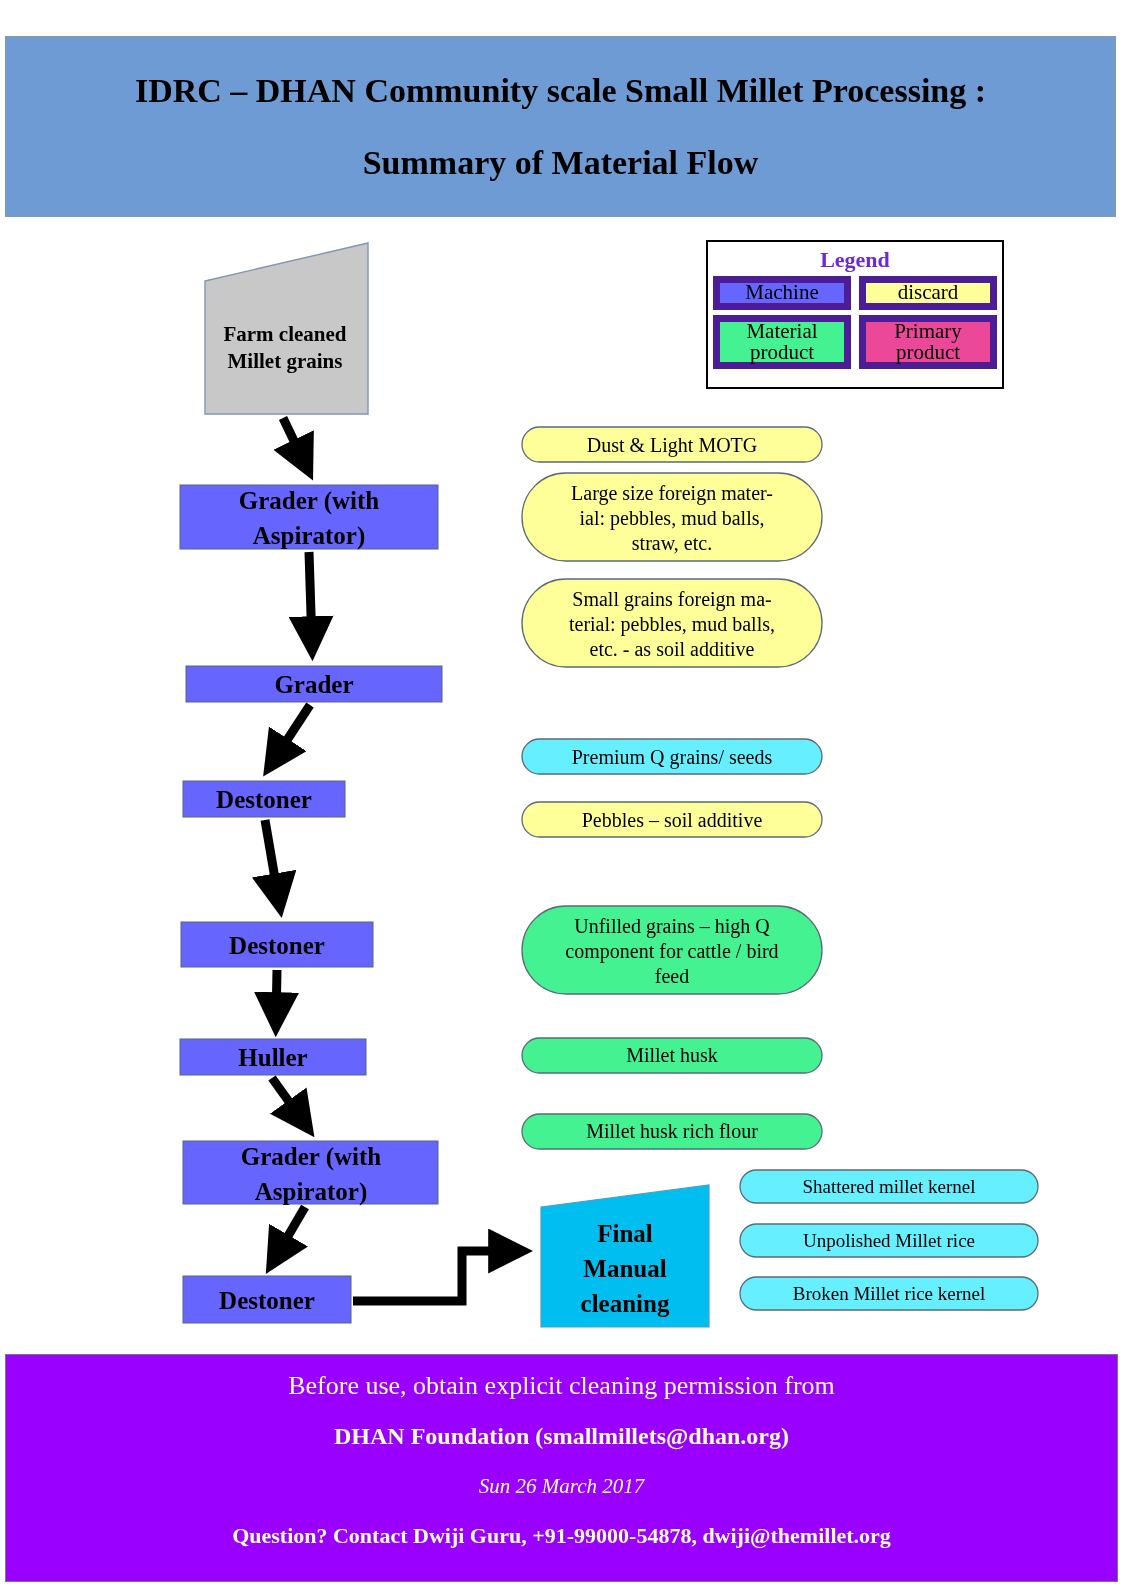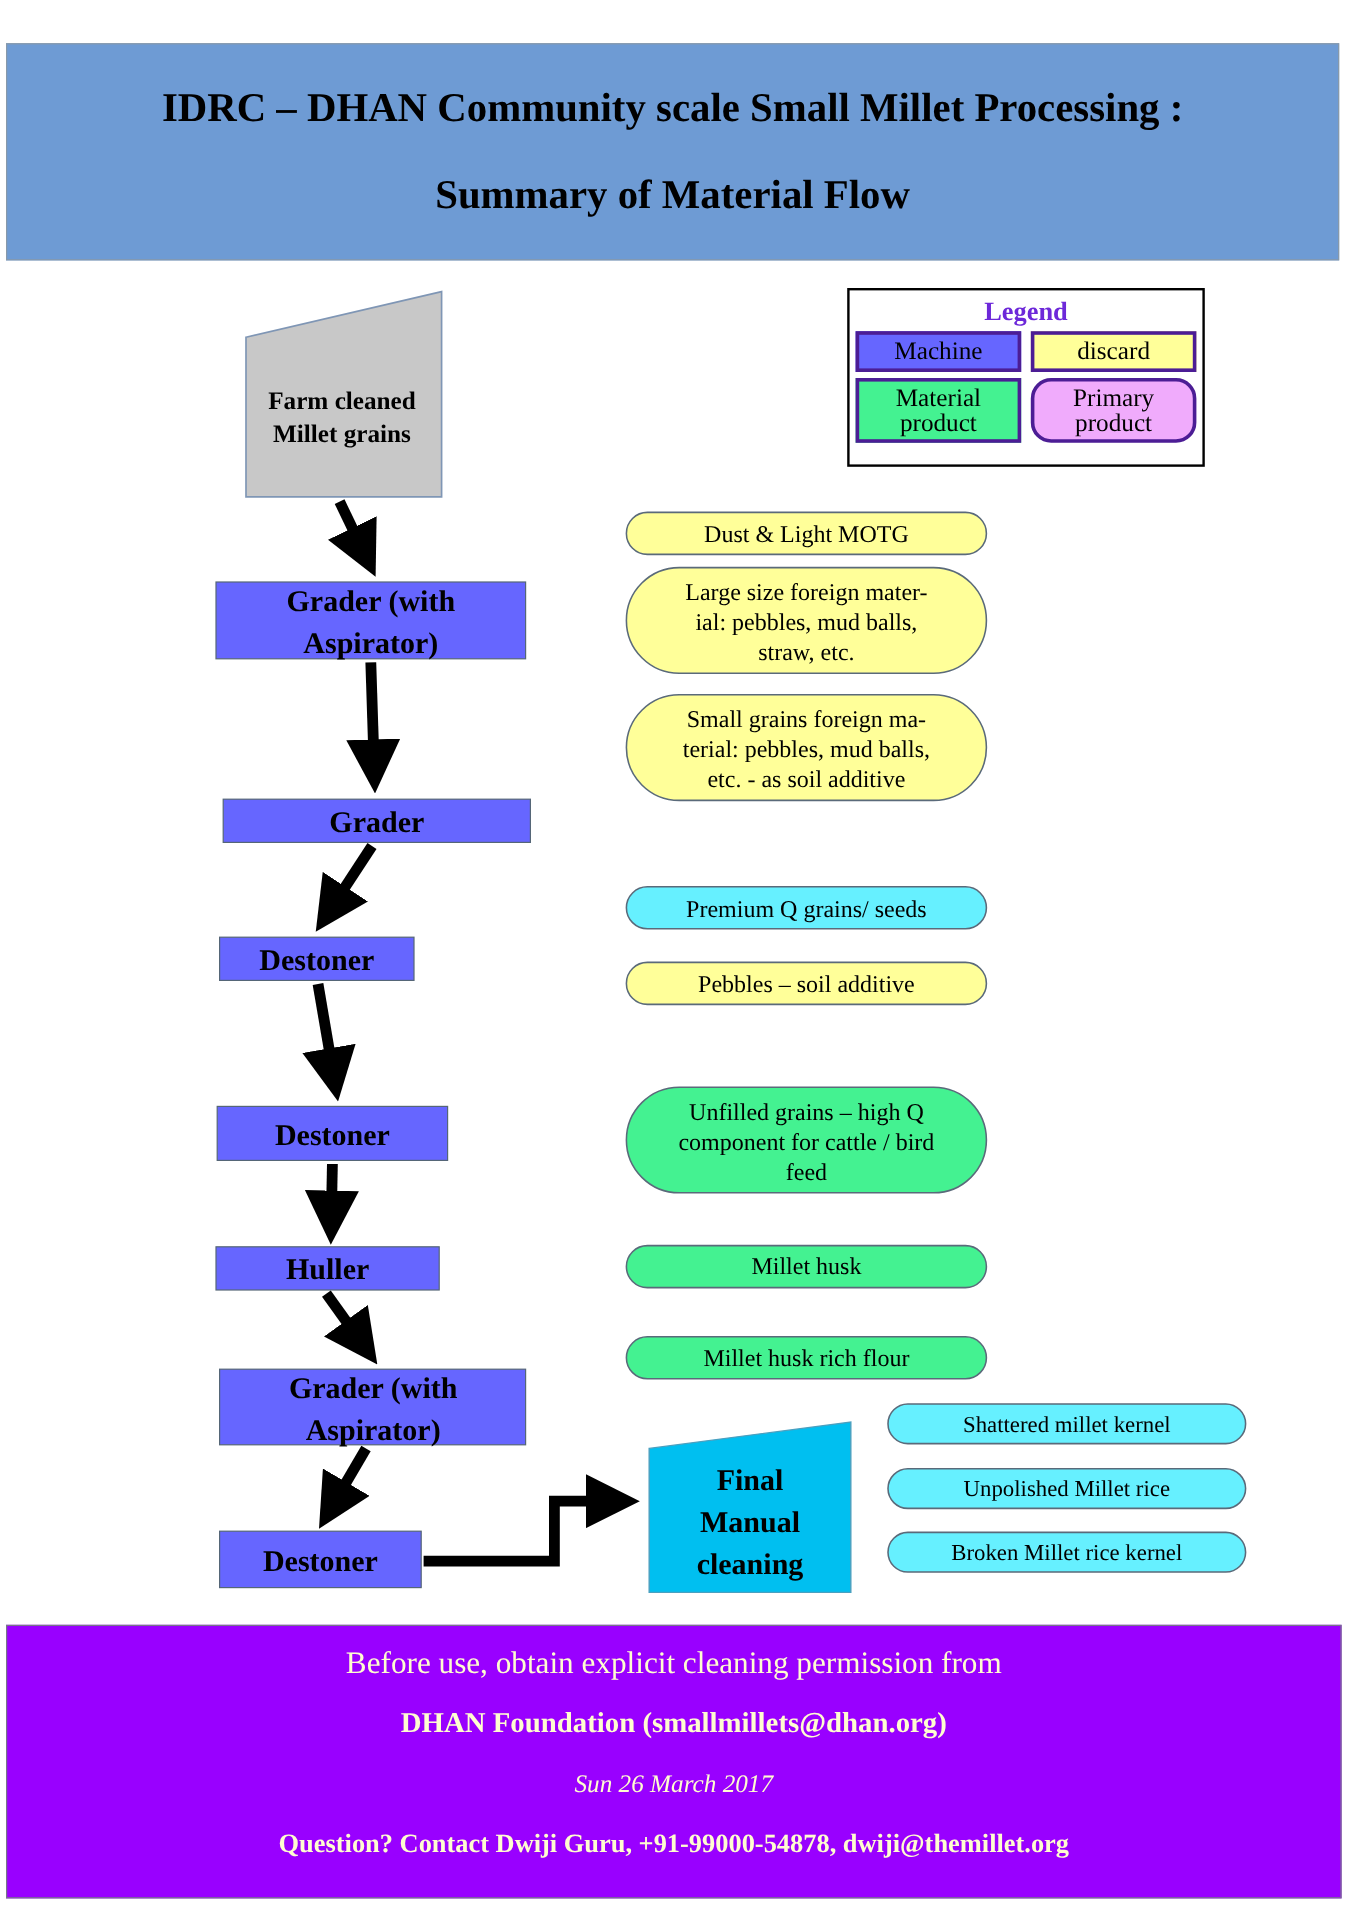--- a/index.html
+++ b/index.html
@@ -60,35 +60,35 @@
   }
   .legend-row {
     display: flex;
     justify-content: center;
     gap: 8px;
     margin-top: 5px;
   }
   .legend-cell {
     width: 138px;
     box-sizing: border-box;
-    border: 3px solid #4c1d95;
+    border: 7px solid #4c1d95;
     font-size: 21px;
     color: #000;
     text-align: center;
     display: flex;
     align-items: center;
     justify-content: center;
     line-height: 1.02;
   }
   .legend-cell.one { height: 34px; }
   .legend-cell.two { height: 54px; }
   .lc-machine  { background: #6666ff; }
   .lc-discard  { background: #ffff99; }
   .lc-secondary{ background: #44f291; }
-  .lc-primary  { background: #f0abfc; border-radius: 17px; }
+  .lc-primary  { background: #ec4899; }
 
   
   #flow-svg {
     position: absolute;
     left: 0;
     top: 0;
     width: 1123px;
     height: 1588px;
     pointer-events: none;
   }

